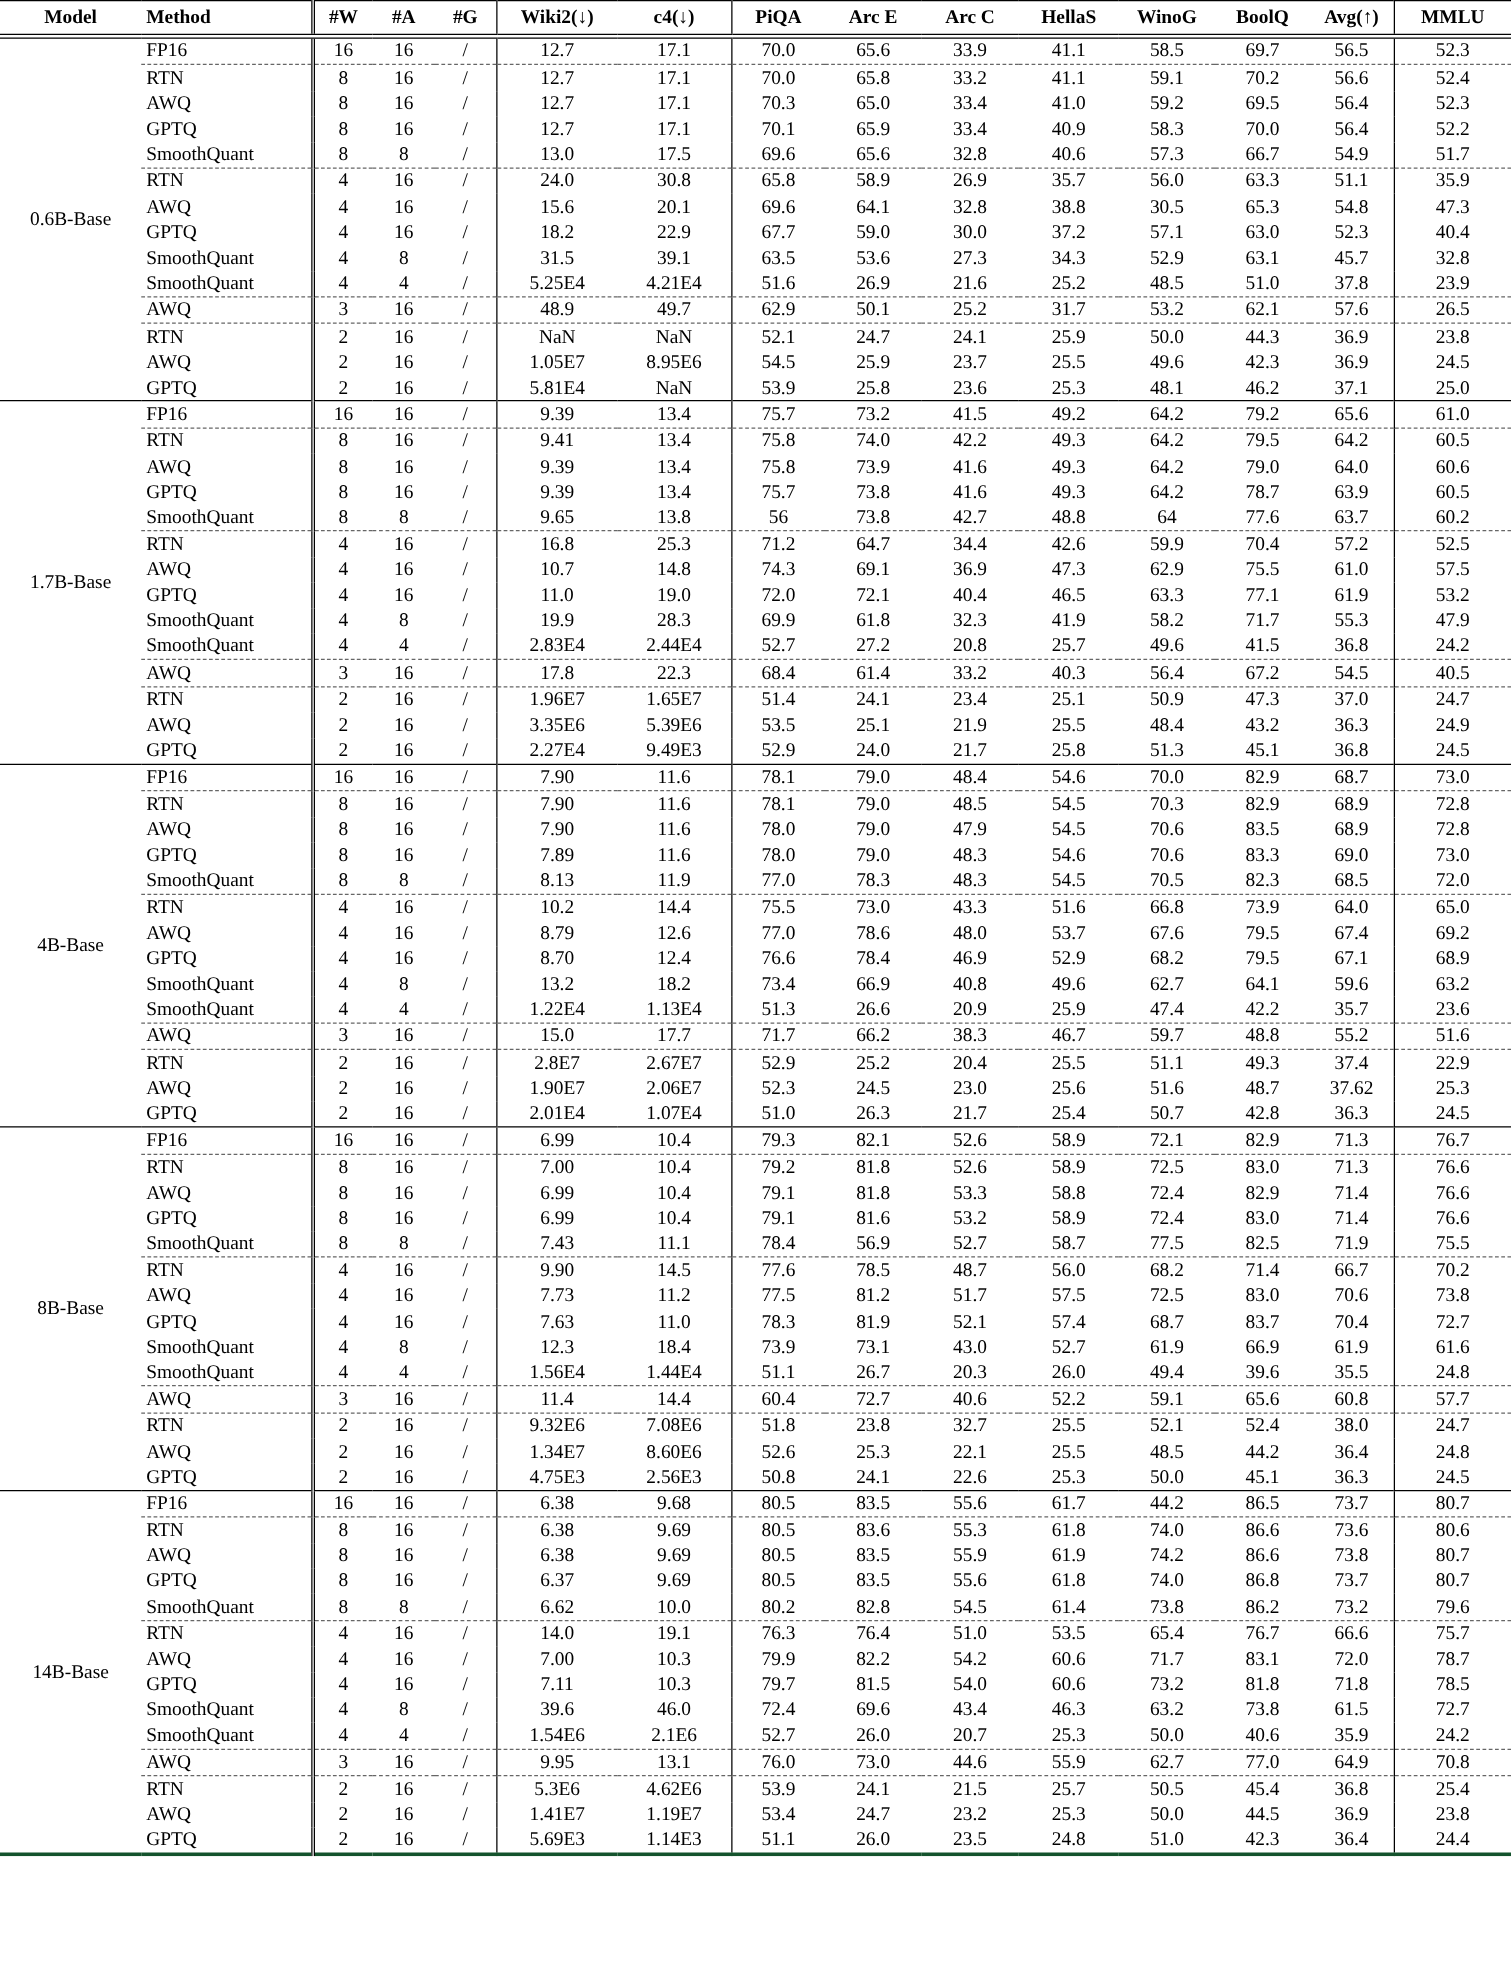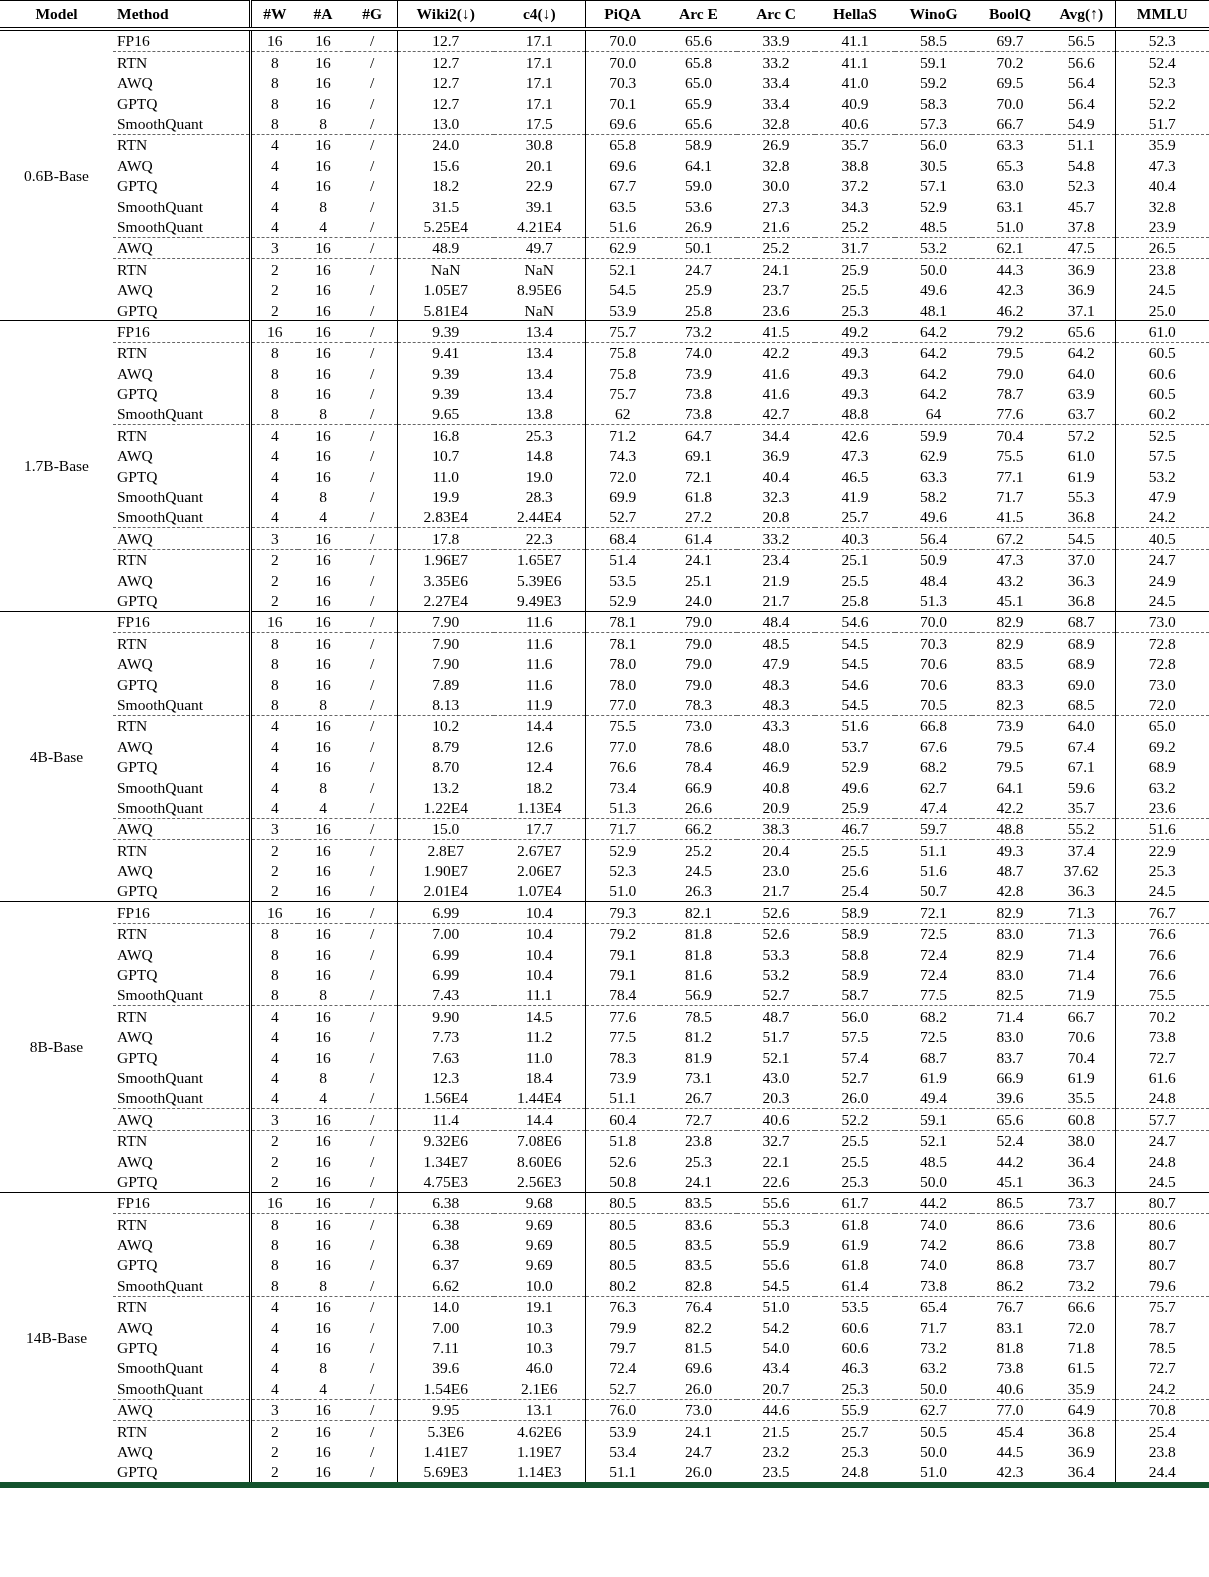--- a/index.html
+++ b/index.html
@@ -9,21 +9,21 @@
     width: 1209px;
     font-family: "Liberation Serif", "DejaVu Serif", serif;
     color: #000;
   }
   #wrap { width: 1209px; }
   table {
     border-collapse: collapse;
     table-layout: fixed;
     width: 1209px;
     border-top: 1.5px solid #000;
-    border-bottom: 6px solid #14532d;
+    border-bottom: 3px solid #14532d;
   }
   th, td {
     padding: 0;
     margin: 0;
     font-size: 15.5px;
     text-align: center;
     vertical-align: middle;
     white-space: nowrap;
     overflow: hidden;
     line-height: 1;
@@ -273,21 +273,21 @@
           <td>16</td>
           <td class="v-single">/</td>
           <td>48.9</td>
           <td class="v-single">49.7</td>
           <td>62.9</td>
           <td>50.1</td>
           <td>25.2</td>
           <td>31.7</td>
           <td>53.2</td>
           <td>62.1</td>
-          <td class="v-single">47.5</td>
+          <td class="v-single">57.6</td>
           <td>26.5</td>
         </tr>
         <tr class="dashed">
           <td class="method-cell v-double">RTN</td>
           <td>2</td>
           <td>16</td>
           <td class="v-single">/</td>
           <td>NaN</td>
           <td class="v-single">NaN</td>
           <td>52.1</td>
@@ -398,21 +398,21 @@
           <td class="v-single">63.9</td>
           <td>60.5</td>
         </tr>
         <tr>
           <td class="method-cell v-double">SmoothQuant</td>
           <td>8</td>
           <td>8</td>
           <td class="v-single">/</td>
           <td>9.65</td>
           <td class="v-single">13.8</td>
-          <td>62</td>
+          <td>56</td>
           <td>73.8</td>
           <td>42.7</td>
           <td>48.8</td>
           <td>64</td>
           <td>77.6</td>
           <td class="v-single">63.7</td>
           <td>60.2</td>
         </tr>
         <tr class="dashed">
           <td class="method-cell v-double">RTN</td>

